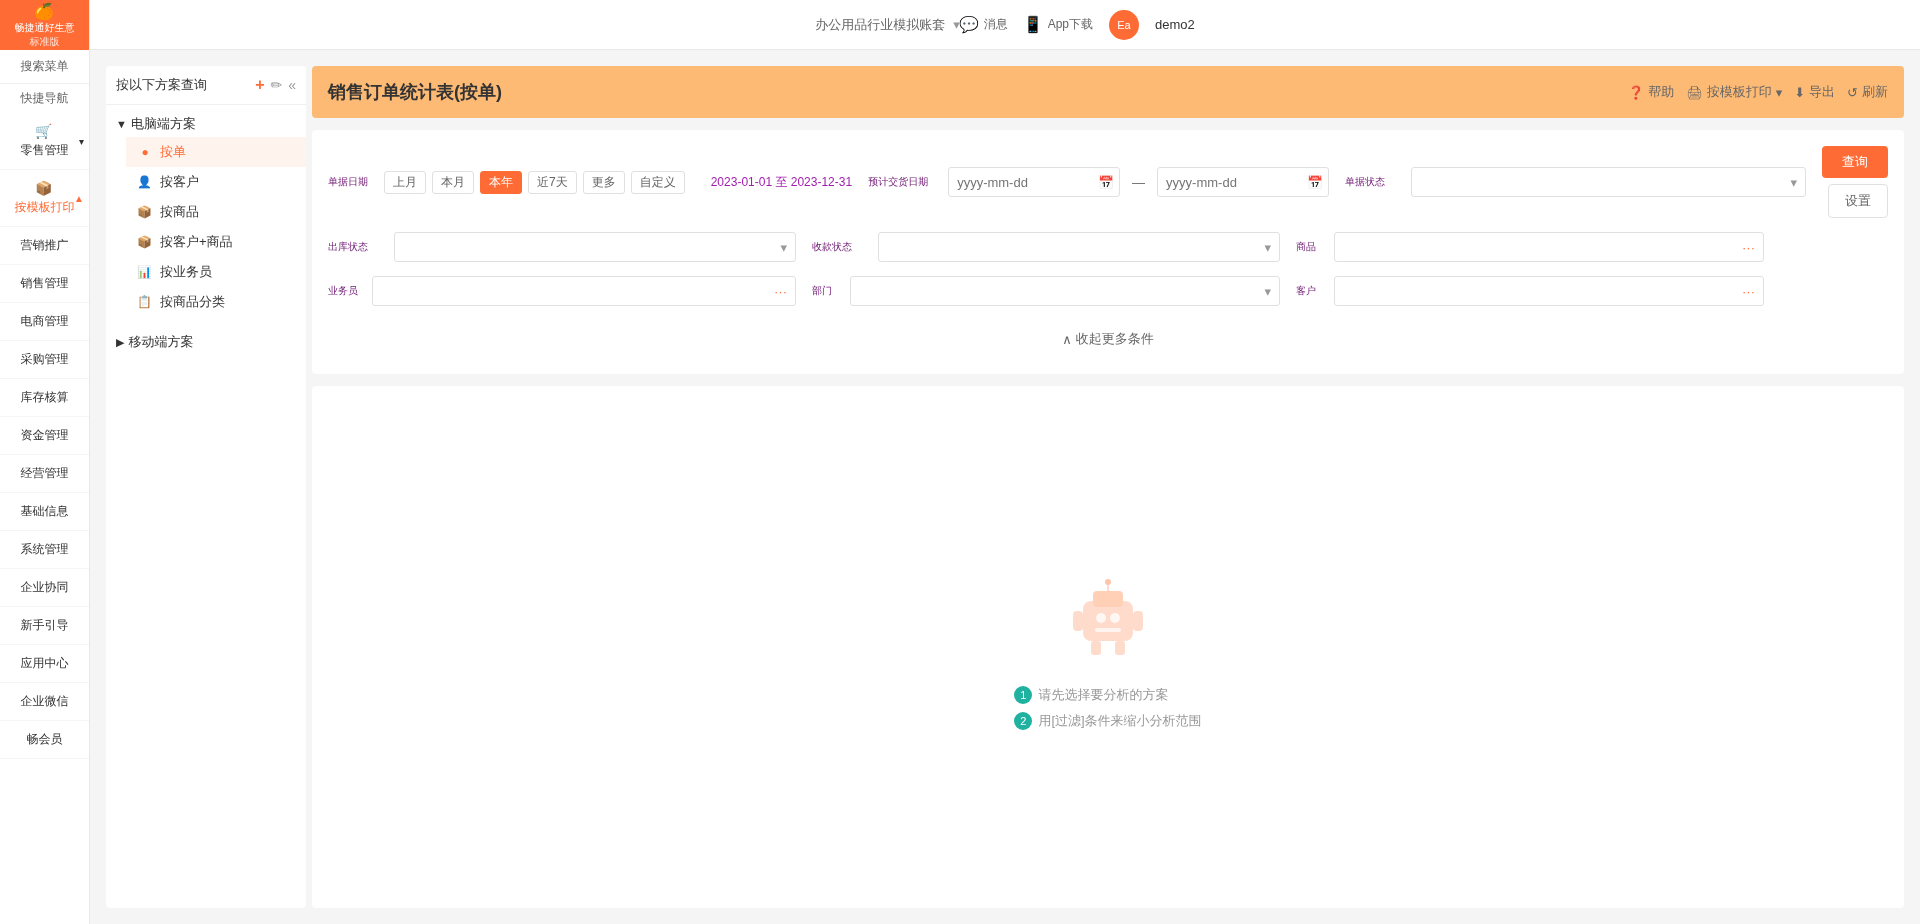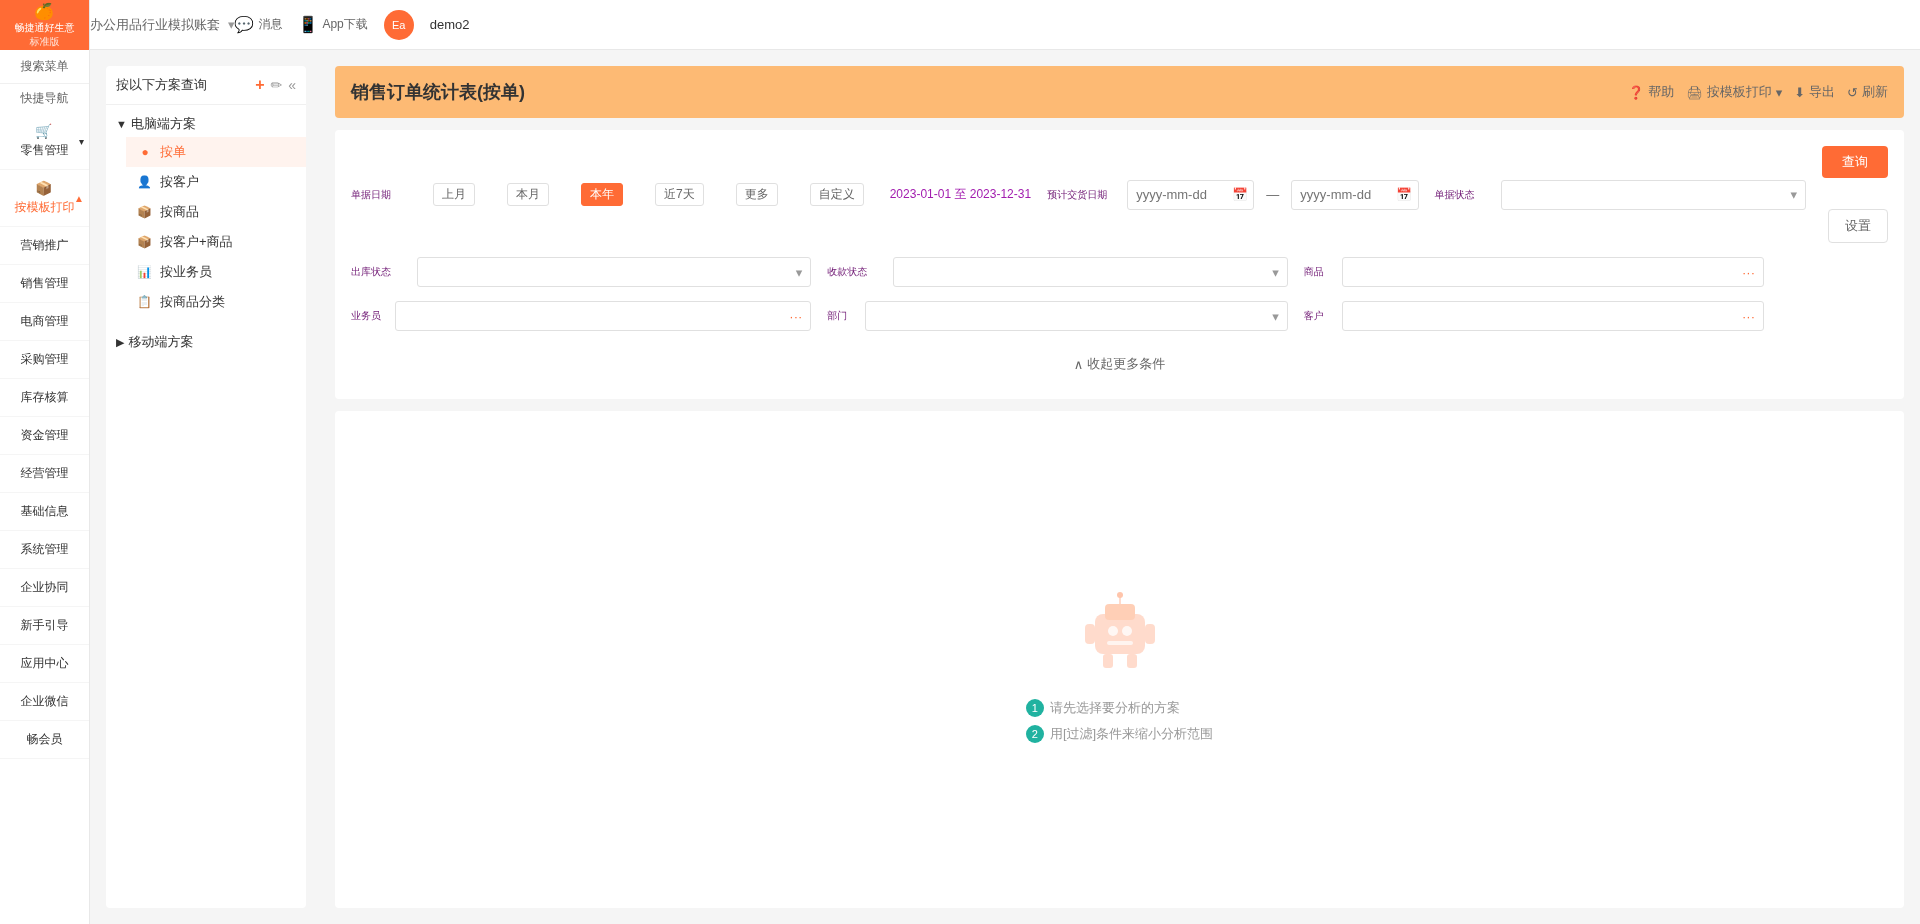--- a/index.html
+++ b/index.html
@@ -74,22 +74,22 @@
       height: 924px;
       overflow: hidden;
     }
 
     
     .top-header {
       height: 50px;
       background: #fff;
       display: flex;
       align-items: center;
-      justify-content: flex-start;
-      padding: 0 0;
+      justify-content: center;
+      padding: 0 16px;
       border-bottom: 1px solid #e8e8e8;
       flex-shrink: 0;
     }
     .header-left {
       display: flex;
       align-items: center;
       gap: 8px;
     }
     .header-right {
       display: flex;
@@ -163,21 +163,21 @@
       border: none;
     }
 
     
     .page-content {
       flex: 1;
       padding: 16px;
       overflow: auto;
       background: #f5f5f5;
       display: flex;
-      gap: 29px;
+      gap: 6px;
     }
 
     
     .scheme-panel {
       width: 200px;
       background: #fff;
       border-radius: 4px;
       flex-shrink: 0;
       padding: 10px 0;
     }
@@ -339,21 +339,20 @@
       gap: 6px;
     }
     .date-quick-btn {
       padding: 2px 8px;
       border-radius: 3px;
       font-size: 12px;
       cursor: pointer;
       border: 1px solid #e0e0e0;
       color: #666;
       background: #fff;
-      margin-left: 26px;
     }
     .date-quick-btn.active {
       background: #ff6b35;
       color: white;
       border-color: #ff6b35;
     }
     .date-display {
       font-size: 12px;
       color: #a21caf;
       margin-left: 20px;
@@ -384,21 +383,20 @@
       cursor: pointer;
     }
     .btn-secondary {
       background: #fff;
       color: #666;
       border: 1px solid #e0e0e0;
       padding: 7px 16px;
       border-radius: 4px;
       font-size: 13px;
       cursor: pointer;
-      margin-top: 25px;
     }
 
     
     .empty-state {
       flex: 1;
       display: flex;
       flex-direction: column;
       align-items: center;
       justify-content: center;
       background: #fff;

